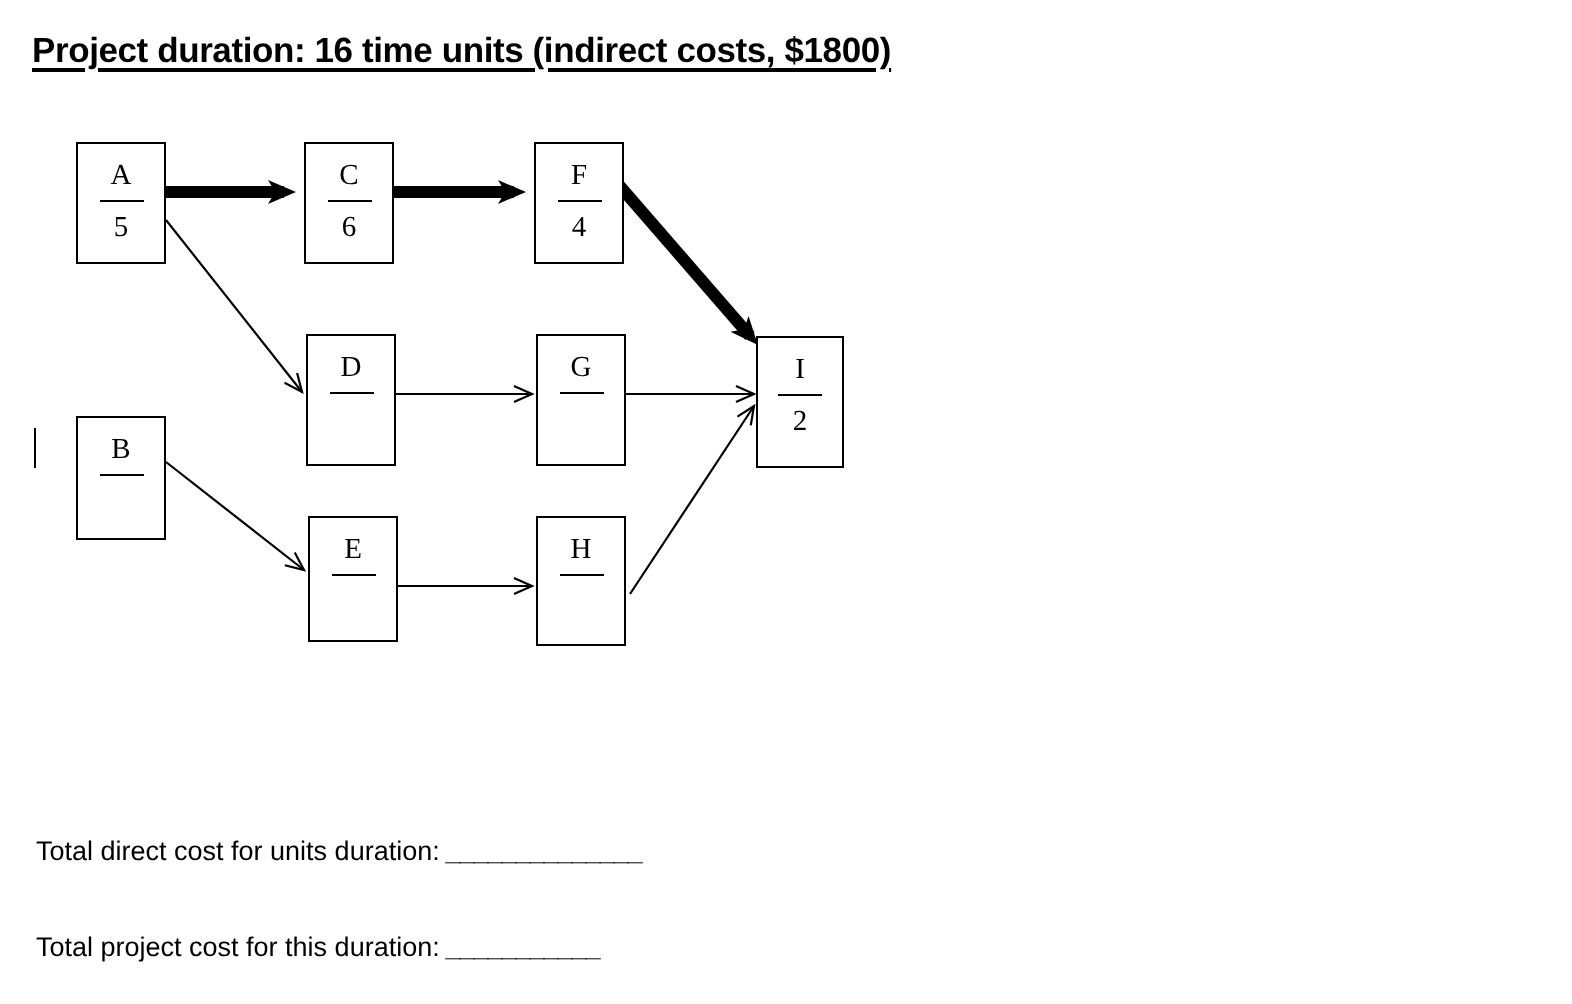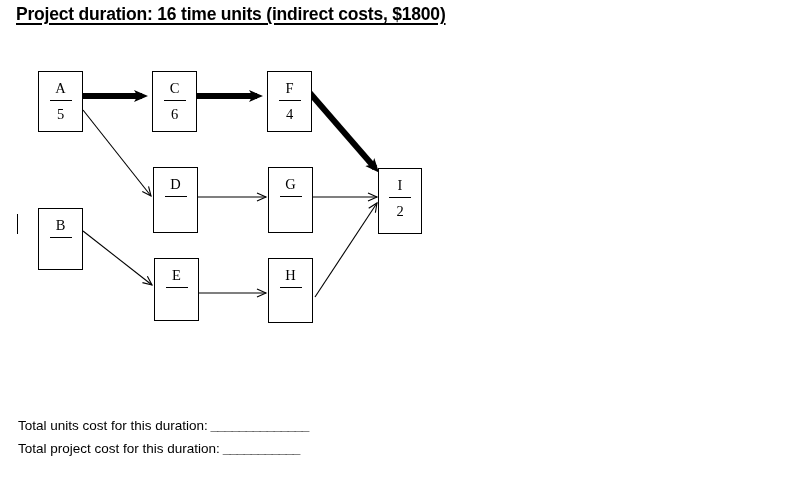--- a/index.html
+++ b/index.html
@@ -20,21 +20,21 @@
     position: absolute;
     inset: 0;
     width: 786px;
     height: 502px;
   }
 
   
   .title {
     position: absolute;
     left: 16px;
-    top: 4px;
+    top: 15px;
     font-size: 17.5px;
     font-weight: bold;
     letter-spacing: -0.2px;
     white-space: nowrap;
     text-decoration: underline;
     text-underline-offset: 3px;
     text-decoration-thickness: 2px;
   }
 
   
@@ -77,21 +77,21 @@
   }
 
   
   .footer-line {
     position: absolute;
     left: 18px;
     font-size: 13.5px;
     white-space: nowrap;
   }
   .footer-line.l1 { top: 418px; }
-  .footer-line.l2 { top: 441px; }
+  .footer-line.l2 { top: 466px; }
   .blank { letter-spacing: -0.5px; font-style: italic; }
 </style>
 </head>
 <body>
 
 <div>
   <div class="title">Project duration: 16 time units (indirect costs, $1800)</div>
 </div>
 
 <div class="caret"></div>
@@ -173,19 +173,19 @@
   <span class="node-dur"></span>
 </div>
 
 <div class="node" style="left:268px; top:258px; width:45px; height:65px;">
   <span class="node-letter">H</span>
   <span class="node-rule"></span>
   <span class="node-dur"></span>
 </div>
 
 <div class="footer-line l1">
-  <span>Total units cost for this duration:</span>
+  <span>Total direct cost for units duration:</span>
   <span class="blank">______________</span>
 </div>
 <div class="footer-line l2">
   <span>Total project cost for this duration:</span>
   <span class="blank">___________</span>
 </div>
 
 </body></html>

